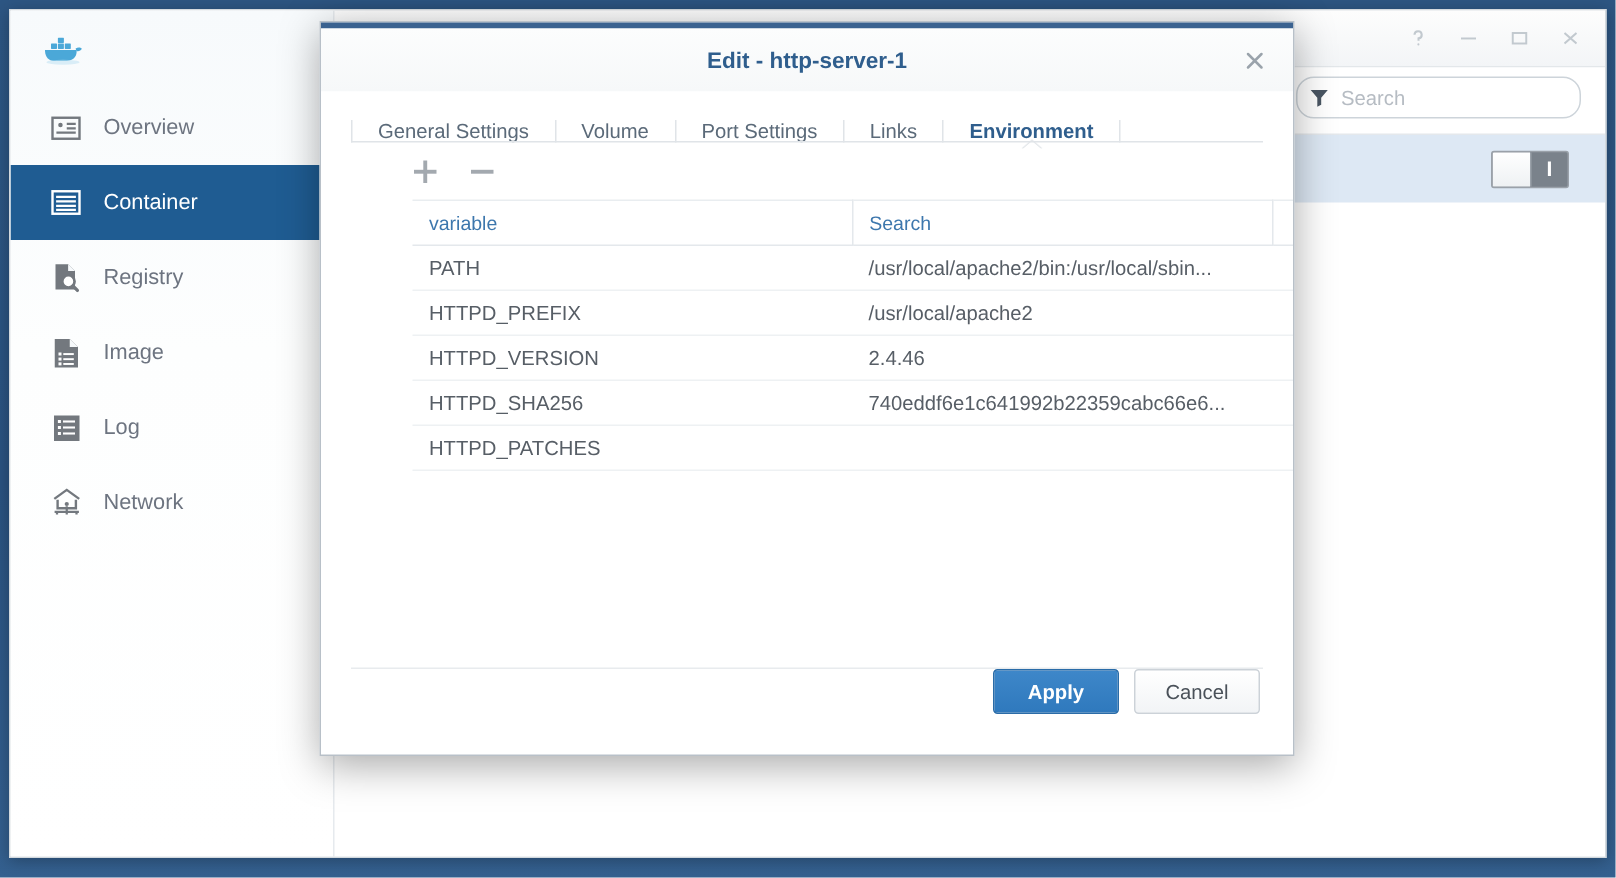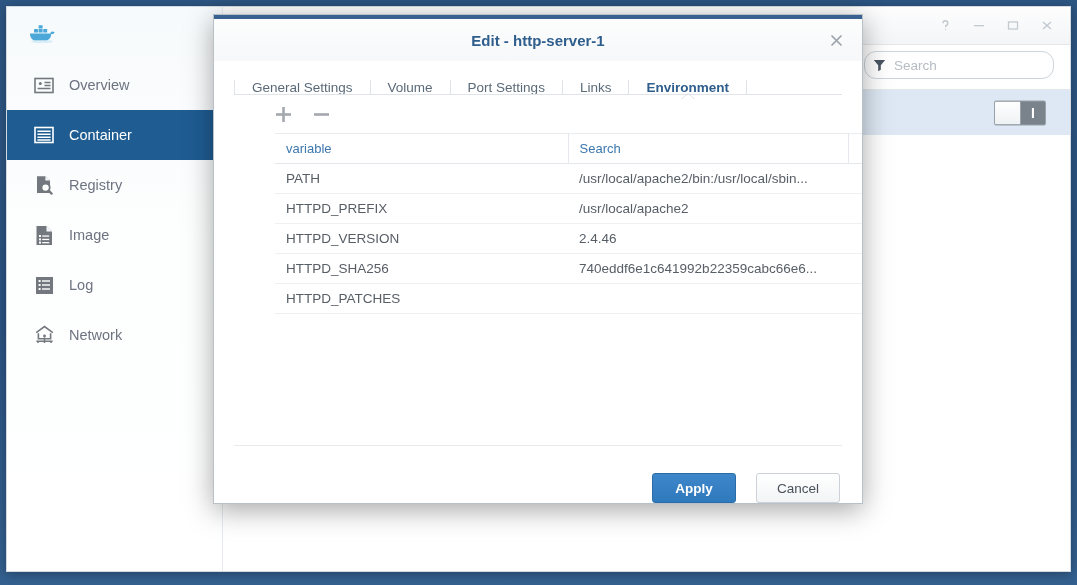--- a/index.html
+++ b/index.html
@@ -287,23 +287,23 @@
     text-overflow: ellipsis;
   }
 
   
   #dialog-footer {
     flex: 0 0 58px;
     position: relative;
     border-top: 1px solid #e8ebee;
     margin: 0 20px;
     display: flex;
-    align-items: flex-end;
+    align-items: flex-start;
     justify-content: flex-end;
-    gap: 20px;
+    gap: 10px;
     padding-right: 2px;
   }
   .dlg-btn {
     min-width: 84px;
     height: 30px;
     font-size: 13.5px;
     border-radius: 3px;
     cursor: pointer;
     display: flex; align-items: center; justify-content: center;
     font-family: "Liberation Sans", sans-serif;

